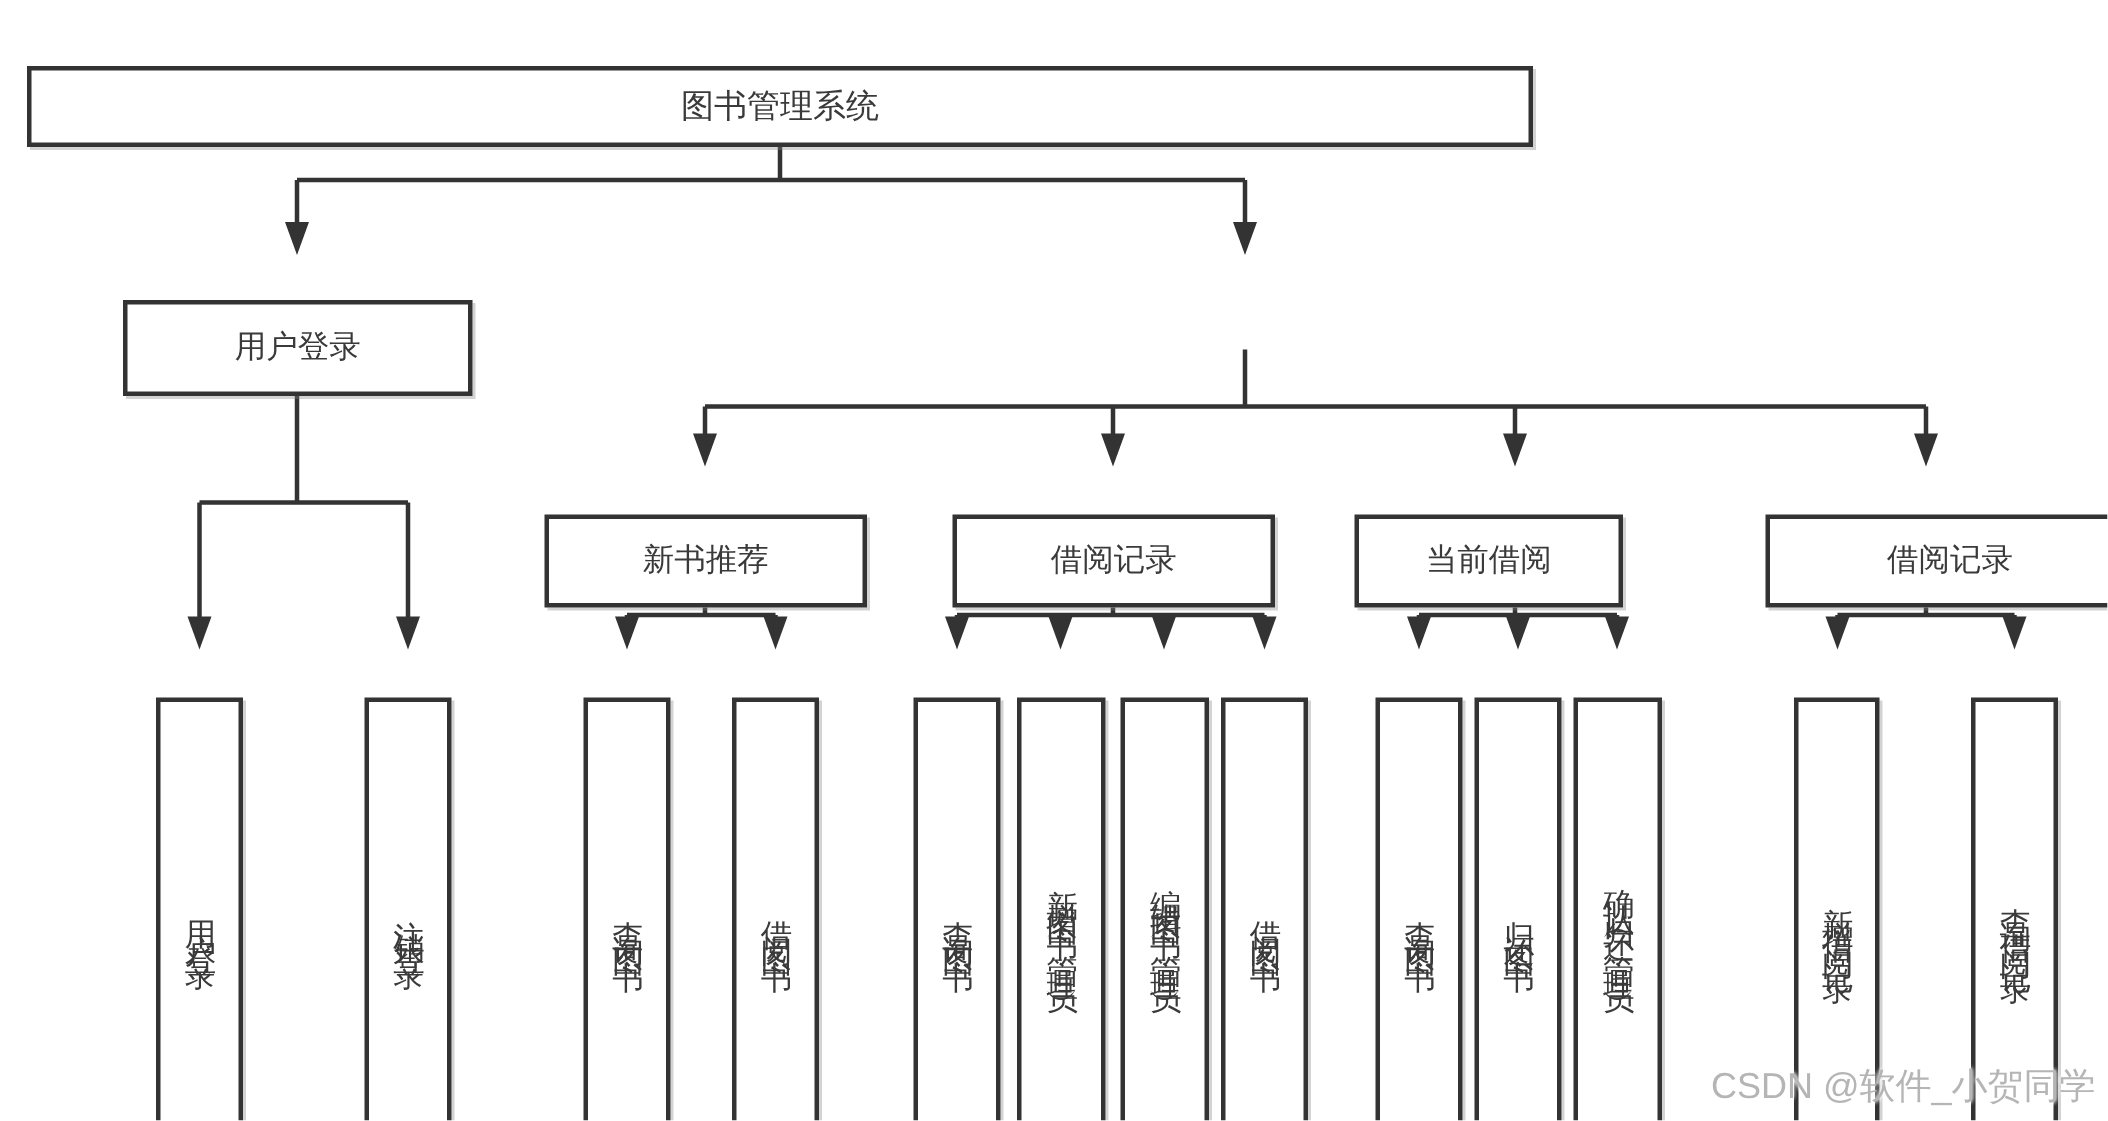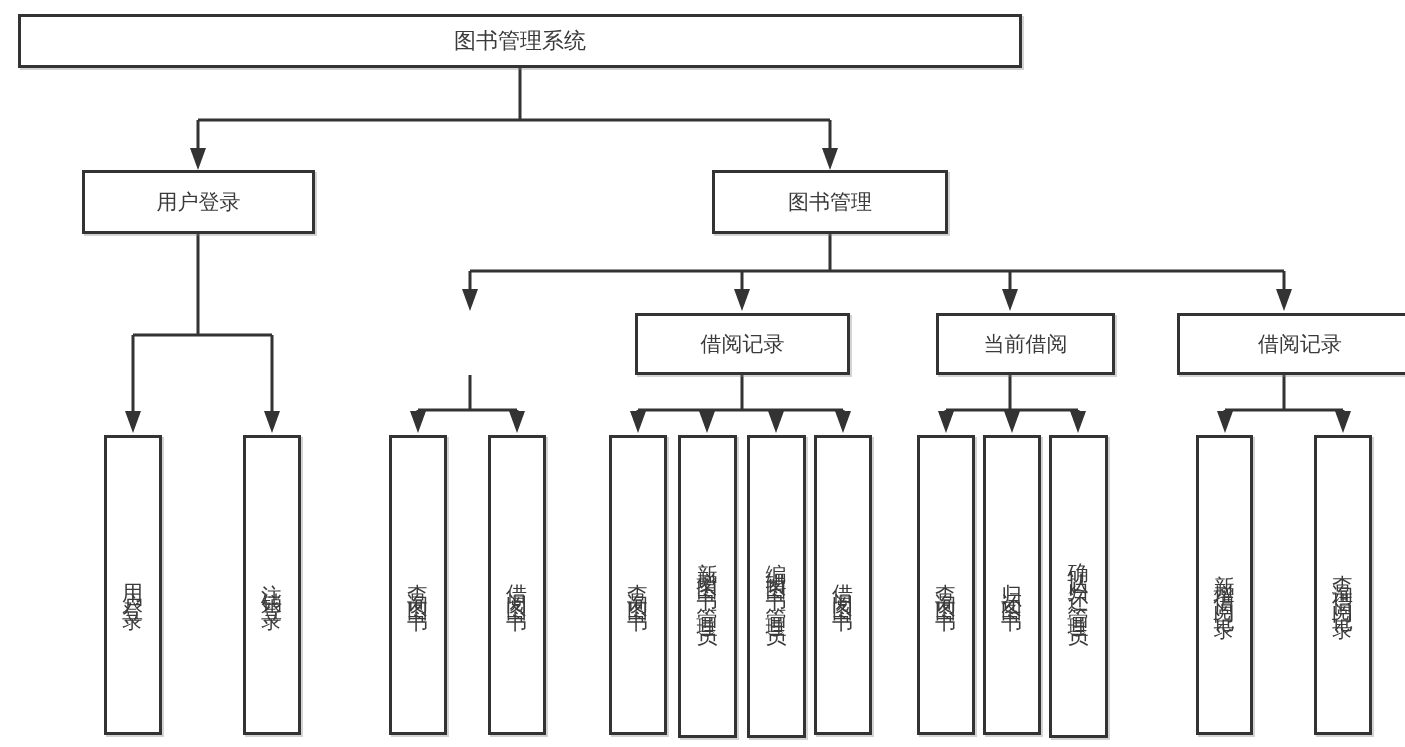--- a/index.html
+++ b/index.html
@@ -25,20 +25,21 @@
   .box{
     position:absolute;
     background:#fff;
     border:3px solid var(--border);
     box-shadow:2px 2px 0 rgba(130,130,130,.35);
     display:flex;align-items:center;justify-content:center;
     color:var(--text);
     font-size:21px;
     text-align:center;
     line-height:1.2;
+    margin-top:30px;
   }
   .root-box{left:18px;top:14px;width:1004px;height:54px;font-size:22px;}
   .l2{top:170px;height:64px;}
   .l3{top:313px;height:62px;}
   .leaf{top:435px;width:58px;height:300px;}
   .vlabel{
     writing-mode:vertical-rl;
     text-orientation:mixed;
     letter-spacing:9px;
     font-size:21px;
@@ -95,28 +96,28 @@
     <polygon points="1335,411 1351,411 1343,433" fill="currentColor"></polygon>
   </svg>
 
   <div class="box root-box">
     <span>图书管理系统</span>
   </div>
 
   <div class="box l2" style="left:82px;width:233px;">
     <span>用户登录</span>
   </div>
-  <div class="box l2" style="left:712px;width:236px;">
-    <span>图书管理</span>
+
+  <div class="box l3" style="left:363px;width:215px;">
+    <span>新书推荐</span>
   </div>
-
   <div class="box l3" style="left:635px;width:215px;">
     <span>借阅记录</span>
   </div>
-  <div class="box l3" style="left:936px;width:179px;">
+  <div class="box l3" style="left:903px;width:179px;">
     <span>当前借阅</span>
   </div>
   <div class="box l3" style="left:1177px;width:246px;">
     <span>借阅记录</span>
   </div>
 
   <div class="box leaf" style="left:104px;">
     <span class="vlabel">用户登录</span>
   </div>
   <div class="box leaf" style="left:243px;">
@@ -153,14 +154,15 @@
     <span class="vlabel">确认归还（管理员）</span>
   </div>
 
   <div class="box leaf" style="left:1196px;width:57px;">
     <span class="vlabel">新增借阅记录</span>
   </div>
   <div class="box leaf" style="left:1314px;">
     <span class="vlabel">查询借阅记录</span>
   </div>
 
+  <div class="watermark">CSDN @软件_小贺同学</div>
 
 </div>
 
 </body></html>

